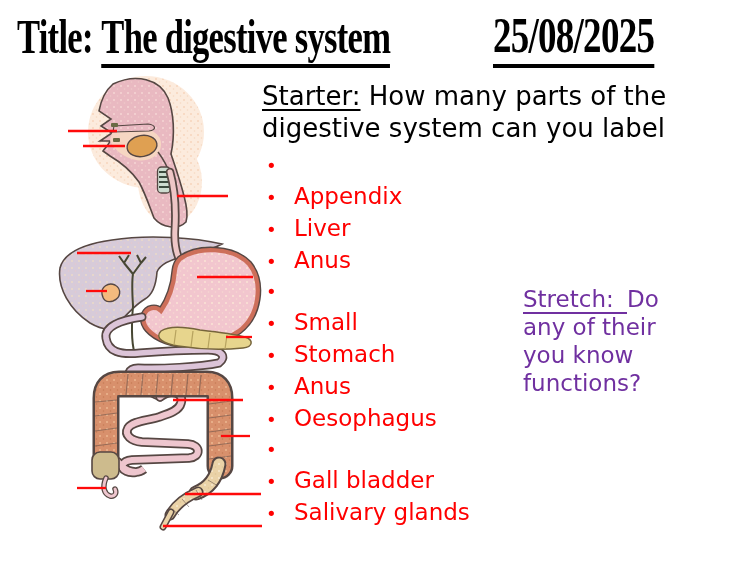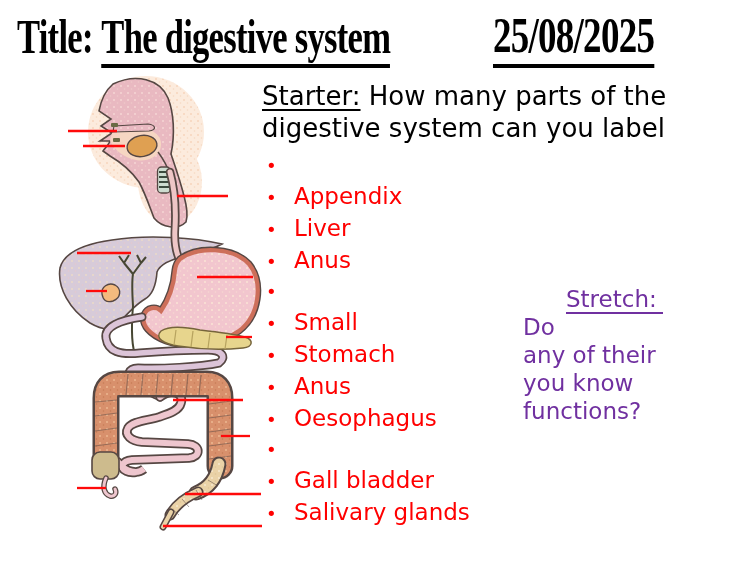--- a/index.html
+++ b/index.html
@@ -22,21 +22,21 @@
   .starter .u{text-decoration:underline;text-decoration-thickness:2px;text-underline-offset:4px;margin-top:12px;}
 
   
   .labels{position:absolute;left:263px;top:151px;margin:0;padding:0;list-style:none;
           font-size:23px;line-height:30px;color:#ff0000;}
   .labels li{display:flex;align-items:baseline;}
   .labels .blt{flex:none;width:28px;font-size:18px;padding-left:3px;}
 
   
   .stretch{position:absolute;left:523px;top:285px;font-size:23px;line-height:28px;color:#7030a0;}
-  .stretch .u{border-bottom:2px solid #7030a0;padding-right:6px;margin-left:43px;}
+  .stretch .u{border-bottom:2px solid #7030a0;padding-right:6px;}
 
   .diagram{position:absolute;left:0;top:0;}
   .logo{position:absolute;left:694px;top:511px;}
 </style>
 </head>
 <body>
 
 <div class="slide">
 
   <h1 class="title" style="margin:0"><span>Title:</span><span class="main">The digestive system</span></h1>

